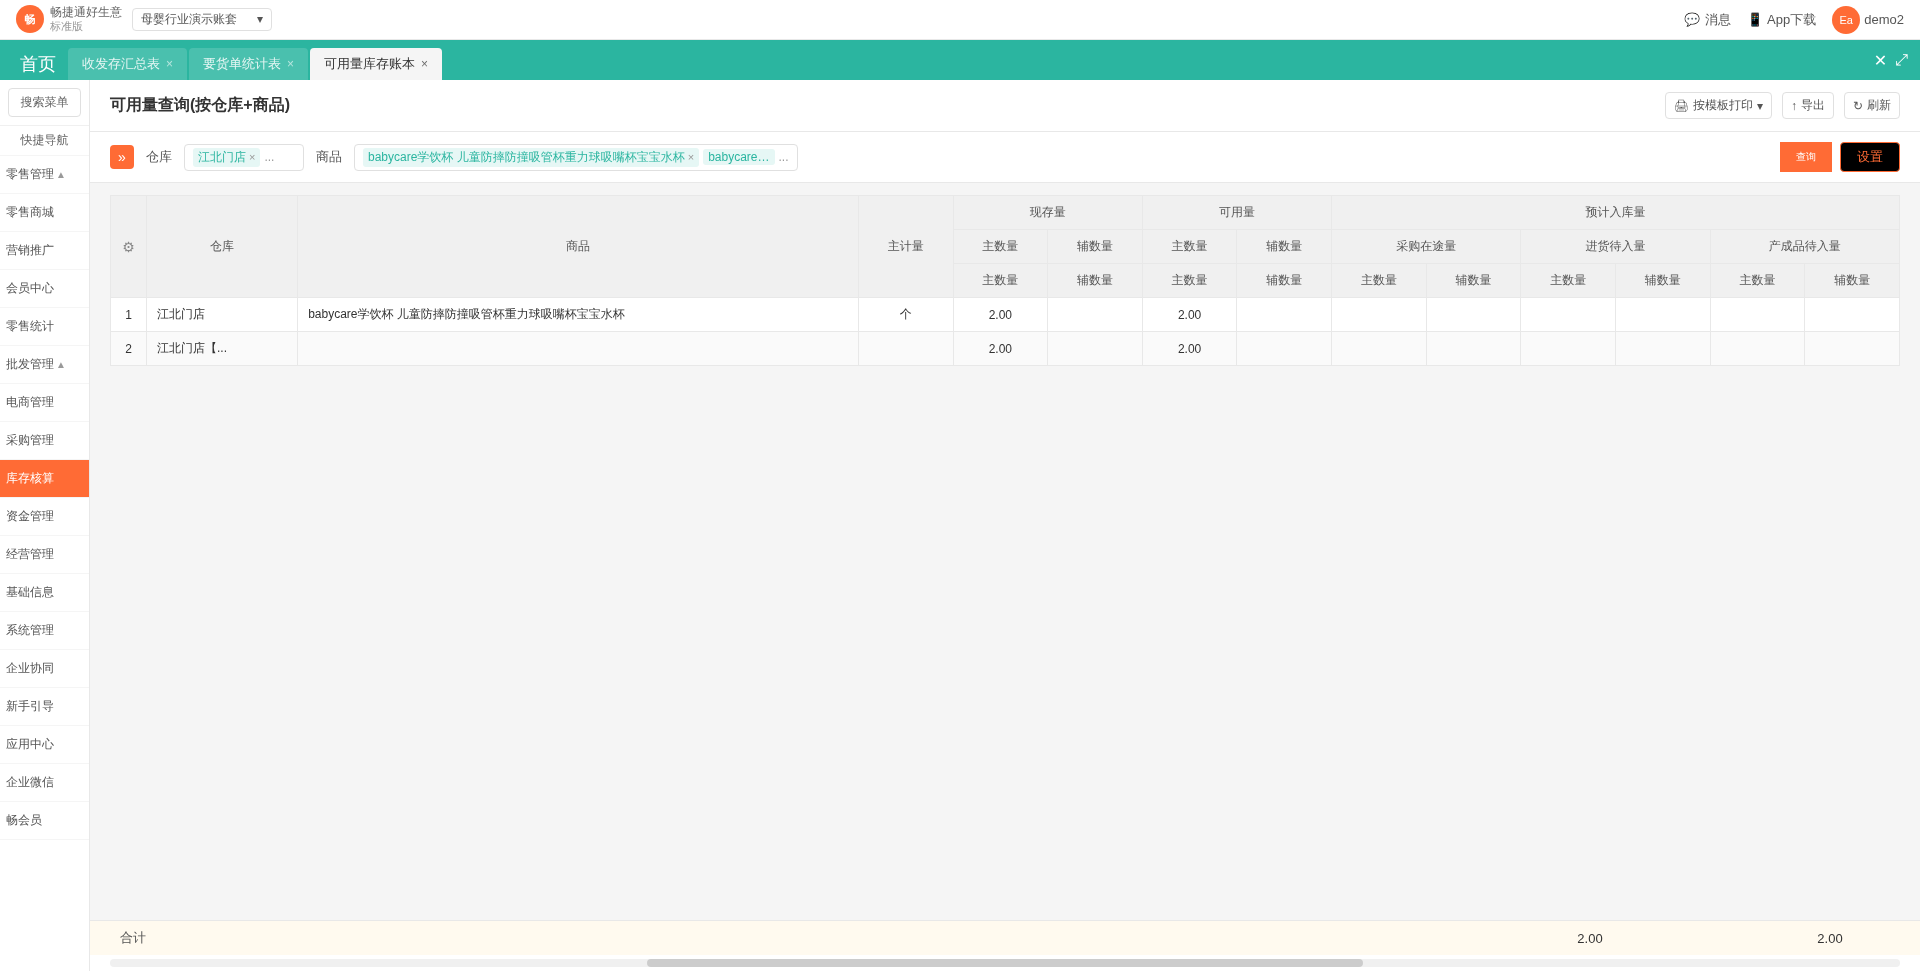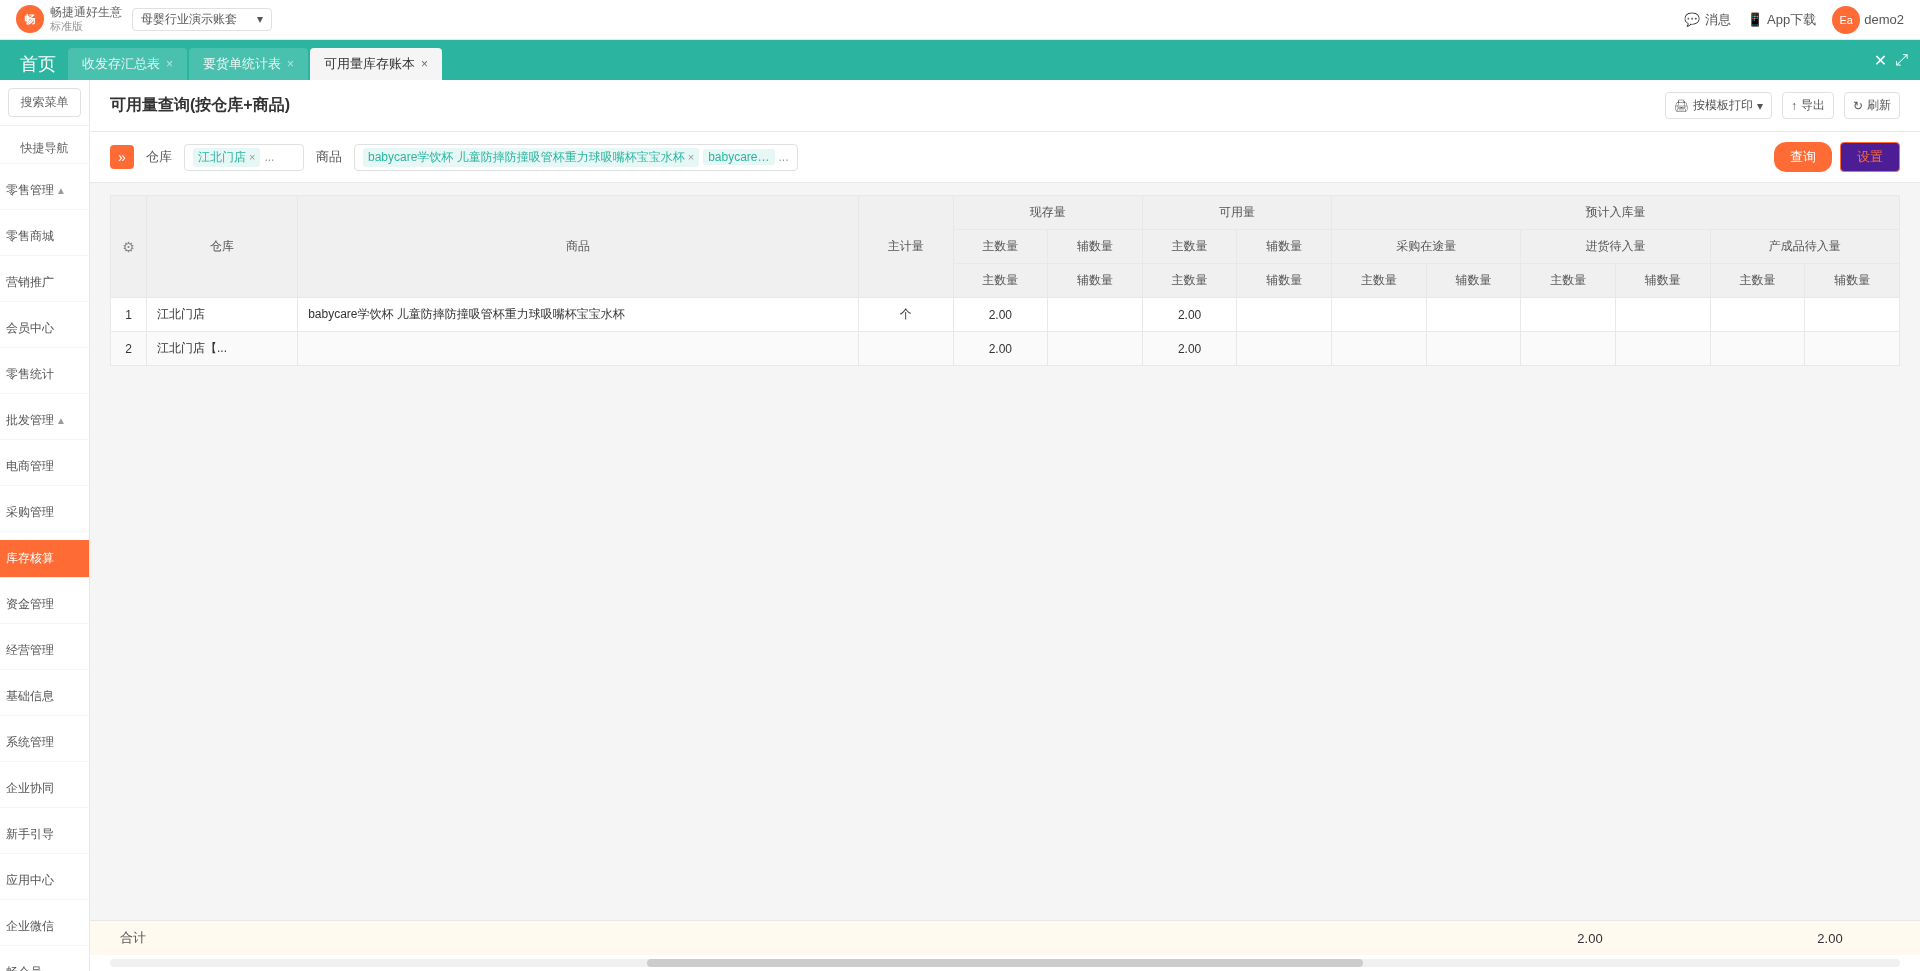--- a/index.html
+++ b/index.html
@@ -23,21 +23,21 @@
     .tab.active { background: #f5f5f5; color: #333; }
     .tab-close { font-size: 12px; color: inherit; opacity: 0.7; cursor: pointer; }
     .tab-home { color: #fff; font-size: 18px; padding: 0 12px; height: 32px; display: flex; align-items: center; }
     .tab-bar-right { position: absolute; right: 12px; top: 50%; transform: translateY(-50%); display: flex; gap: 8px; }
     .tab-bar-btn { color: #fff; cursor: pointer; font-size: 16px; }
 
     
     .main-layout { display: flex; flex: 1; overflow: hidden; }
 
     
-    .sidebar { width: 90px; background: #fff; border-right: 1px solid #e8e8e8; display: flex; flex-direction: column; overflow-y: auto; flex-shrink: 0; gap: 8px; }
+    .sidebar { width: 90px; background: #fff; border-right: 1px solid #e8e8e8; display: flex; flex-direction: column; overflow-y: auto; flex-shrink: 0; }
     .sidebar-search { padding: 8px; border-bottom: 1px solid #f0f0f0; }
     .sidebar-search-btn { width: 100%; background: #fff; border: 1px solid #e0e0e0; border-radius: 4px; padding: 5px 4px; font-size: 12px; color: #666; cursor: pointer; text-align: center; }
     .sidebar-nav-btn { padding: 6px 8px; font-size: 12px; color: #666; cursor: pointer; text-align: center; border-bottom: 1px solid #f5f5f5; }
     .sidebar-item { padding: 10px 6px; font-size: 12px; color: #555; cursor: pointer; text-align: center; display: flex; flex-direction: row; align-items: center; gap: 2px; border-bottom: 1px solid #f5f5f5; }
     .sidebar-item.active { background: #ff6b35; color: #fff; }
     .sidebar-expand { font-size: 10px; color: #999; }
 
     
     .content { flex: 1; display: flex; flex-direction: column; overflow: hidden; background: #f5f5f5; }
 
@@ -49,22 +49,22 @@
 
     
     .filter-area { background: #fff; padding: 10px 20px; border-bottom: 1px solid #e8e8e8; display: flex; align-items: center; gap: 12px; flex-shrink: 0; }
     .filter-expand-btn { width: 24px; height: 24px; background: #ff6b35; color: #fff; border: none; border-radius: 4px; cursor: pointer; display: flex; align-items: center; justify-content: center; font-size: 14px; flex-shrink: 0; }
     .filter-label { font-size: 13px; color: #555; white-space: nowrap; }
     .filter-value-box { display: flex; align-items: center; border: 1px solid #e0e0e0; border-radius: 4px; padding: 3px 8px; min-width: 120px; gap: 4px; font-size: 12px; background: #fff; }
     .filter-tag { background: #e6f7f5; color: #2bb5a0; border-radius: 3px; padding: 1px 5px; font-size: 12px; display: flex; align-items: center; gap: 3px; }
     .filter-tag-close { cursor: pointer; color: #999; font-size: 11px; }
     .filter-more { color: #999; font-size: 12px; cursor: pointer; }
     .filter-right-btns { margin-left: auto; display: flex; gap: 8px; }
-    .btn-query { background: #ff6b35; color: #fff; border: none; border-radius: 12px; padding: 5px 16px; font-size: 13px; cursor: pointer; }
-    .btn-settings { background: #4c1d95; color: #ff6b35; border: 1px solid #ff6b35; border-radius: 4px; padding: 5px 16px; font-size: 13px; cursor: pointer; }
+    .btn-query { background: #ff6b35; color: #fff; border: none; border-radius: 0; padding: 5px 16px; font-size: 10px; cursor: pointer; }
+    .btn-settings { background: #000000; color: #ff6b35; border: 1px solid #ff6b35; border-radius: 4px; padding: 5px 16px; font-size: 13px; cursor: pointer; }
 
     
     .table-area { flex: 1; overflow: auto; padding: 12px 20px 0; }
     .data-table { width: 100%; border-collapse: collapse; background: #fff; border: 1px solid #e8e8e8; }
     .data-table th, .data-table td { border: 1px solid #e8e8e8; padding: 8px 10px; font-size: 12px; text-align: center; white-space: nowrap; }
     .data-table th { background: #f0f0f0; font-weight: 500; color: #555; }
     .data-table tr.even { background: #fafafa; }
     .data-table td.left { text-align: left; }
     .th-group { background: #e8f5f3; }
     .th-sub-group { background: #f5f5f5; }

